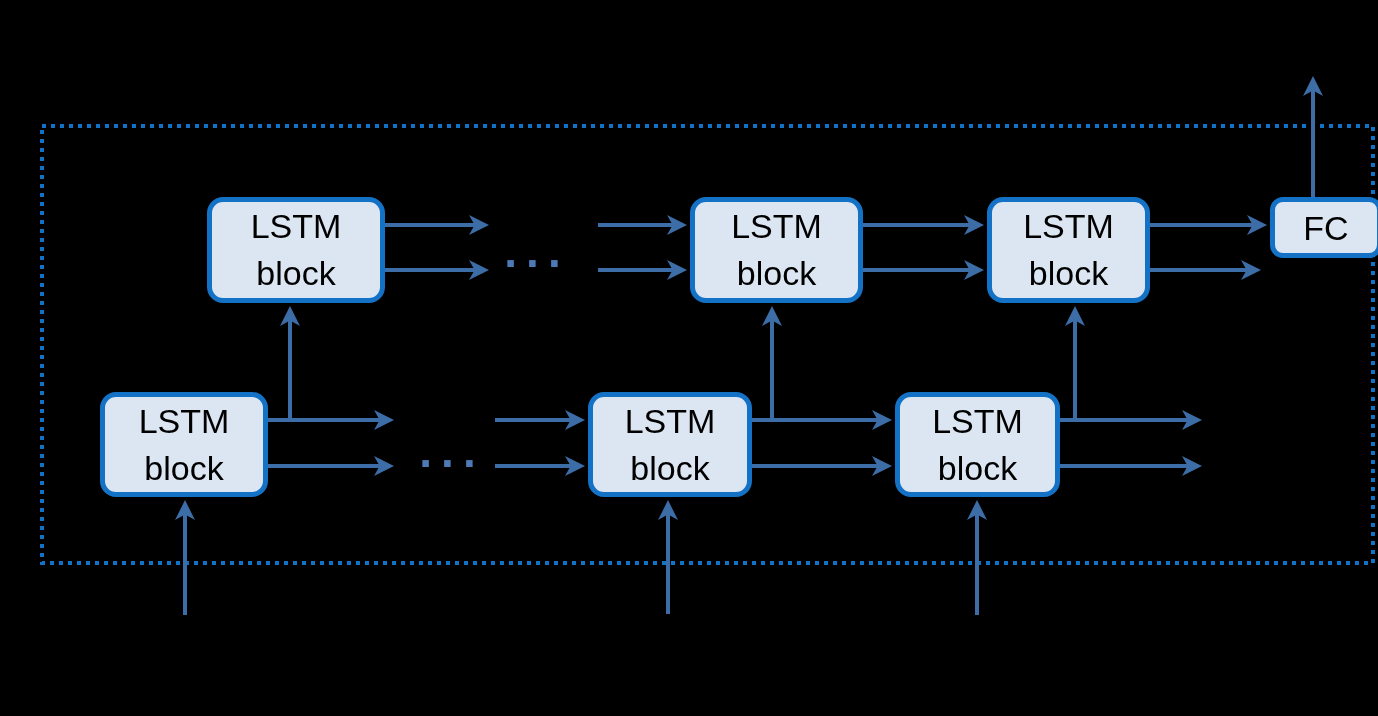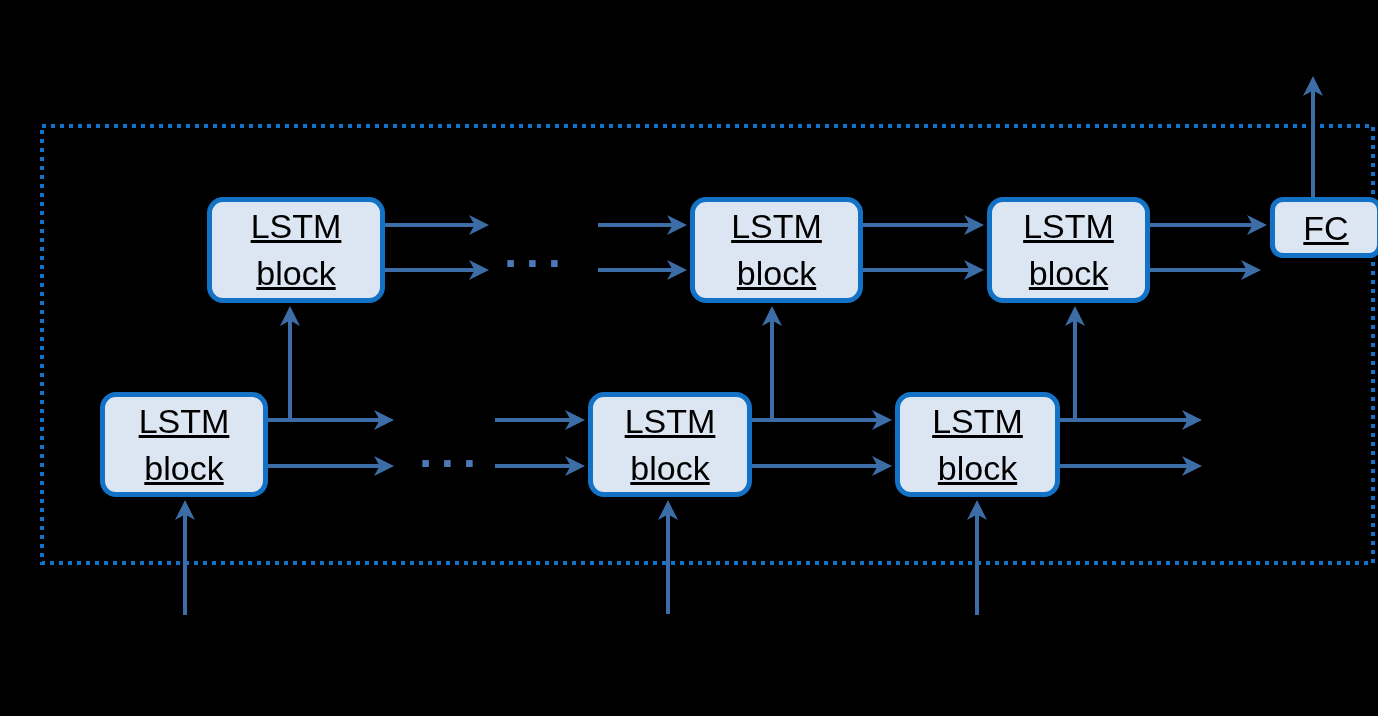--- a/index.html
+++ b/index.html
@@ -44,21 +44,20 @@
     display: flex;
     align-items: center;
     justify-content: center;
     text-align: center;
   }
   .block .label {
     color: var(--label-text, #000000);
     font-size: 34px;
     line-height: 47px;
     white-space: pre-line;
-    text-decoration: underline;
   }
   .fc {
     border-radius: 13px;
   }
   .fc .label {
     line-height: 38px;
   }
   .dots {
     position: absolute;
     width: 76px;

